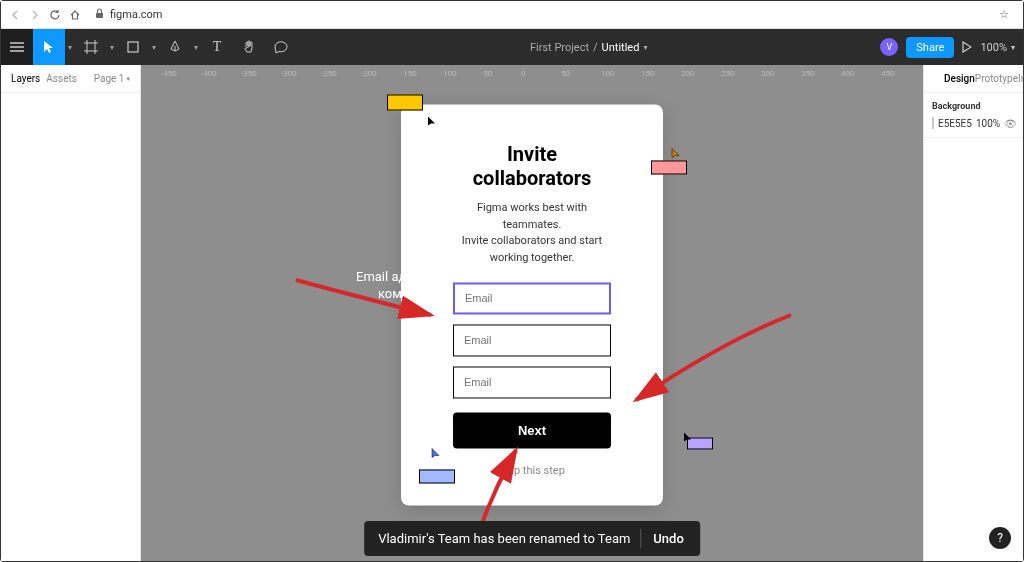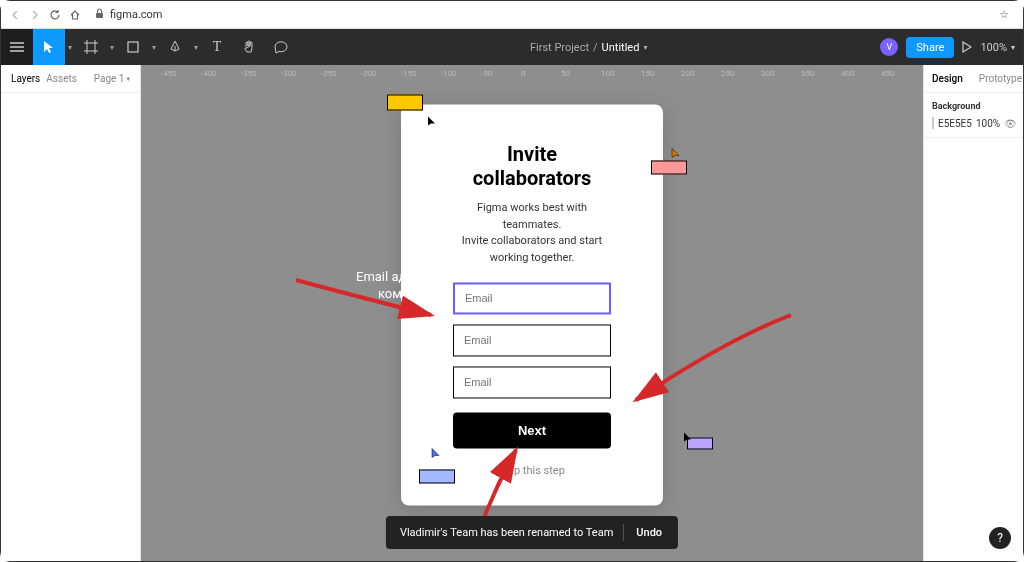--- a/index.html
+++ b/index.html
@@ -30,21 +30,21 @@
 .lp-tabs { display: flex; align-items: center; padding: 8px 10px; font-size: 10px; color: #888; gap: 6px; border-bottom: 1px solid #eee; }
 .lp-tabs .active { color: #000; }
 .lp-tabs .page { margin-left: auto; display: flex; align-items: center; gap: 2px; }
 
 .canvas { flex: 1; background: #8e8e8e; position: relative; overflow: hidden; }
 .ruler-h { position: absolute; top: 0; left: 0; right: 0; height: 16px; background: #8e8e8e; display: flex; align-items: center; color: #bbb; font-size: 8px; padding-left: 16px; }
 .ruler-h span { position: absolute; }
 .ruler-v { position: absolute; top: 0; left: 0; bottom: 0; width: 16px; background: #8e8e8e; }
 
 .right-panel { width: 100px; background: #fff; border-left: 1px solid #e5e5e5; font-size: 10px; }
-.rp-tabs { display: flex; padding: 8px 8px; gap: 16px; color: #888; border-bottom: 1px solid #eee; }
+.rp-tabs { display: flex; padding: 8px 20px; gap: 0; color: #888; border-bottom: 1px solid #eee; }
 .rp-tabs .active { color: #000; font-weight: 500; }
 .rp-section { padding: 8px; border-bottom: 1px solid #eee; }
 .rp-label { font-size: 9px; color: #333; font-weight: 700; margin-bottom: 6px; }
 .rp-row { display: flex; align-items: center; gap: 4px; font-size: 10px; color: #333; }
 .color-swatch { width: 12px; height: 12px; background: #e5e5e5; border: 1px solid #ccc; }
 .rp-export { display: flex; justify-content: space-between; padding: 8px; color: #888; font-size: 9px; }
 
 .modal { position: absolute; left: 50%; top: 50%; transform: translate(-50%, -52%); width: 262px; background: #fff; border-radius: 8px; padding: 38px 52px 28px; box-shadow: 0 4px 20px rgba(0,0,0,.15); }
 .modal h2 { font-size: 20px; font-weight: 700; text-align: center; color: #000; margin-bottom: 10px; }
 .modal p { font-size: 11px; text-align: center; color: #333; line-height: 1.5; margin-bottom: 16px; }
@@ -64,26 +64,26 @@
 .deco-cursor.c3 { right: -30px; bottom: 58px; }
 .deco-cursor.c4 { left: 30px; bottom: 42px; }
 
 .annotation { position: absolute; color: #fff; font-size: 13px; }
 .ann1 { left: 215px; top: 204px; text-align: right; line-height: 1.3; }
 .ann2 { left: 422px; bottom: 28px; }
 
 .arrow { position: absolute; }
 .arrow svg { display: block; }
 
-.toast { position: absolute; bottom: 12px; left: 50%; transform: translateX(-50%); background: #222; color: #fff; font-size: 11px; padding: 8px 4px 8px 14px; border-radius: 4px; display: flex; align-items: center; gap: 10px; }
+.toast { position: absolute; bottom: 5px; left: 50%; transform: translateX(-50%); background: #222; color: #fff; font-size: 13px; padding: 8px 4px 8px 14px; border-radius: 4px; display: flex; align-items: center; gap: 10px; }
 .toast .undo { border-left: 1px solid #555; padding: 2px 12px; cursor: pointer; font-weight: 500; }
 
 .help-btn { position: absolute; right: 12px; bottom: 12px; width: 22px; height: 22px; border-radius: 50%; background: #222; color: #fff; display: flex; align-items: center; justify-content: center; font-size: 12px; cursor: pointer; }
 
-.app-border { border: 1px solid #333; border-radius: 10px; width: 1024px; height: 562px; }
+.app-border { border: 1px solid #333; border-radius: 3px; width: 1024px; height: 562px; }
 </style>
 </head>
 <body>
 
 <div class="app-border">
 
 <div class="browser-chrome">
   <span class="bc-icon disabled">
         <svg width="12" height="12" viewBox="0 0 12 12">
           <path d="M8 2 L4 6 L8 10" stroke="currentColor" fill="none" stroke-width="1.5"></path>

